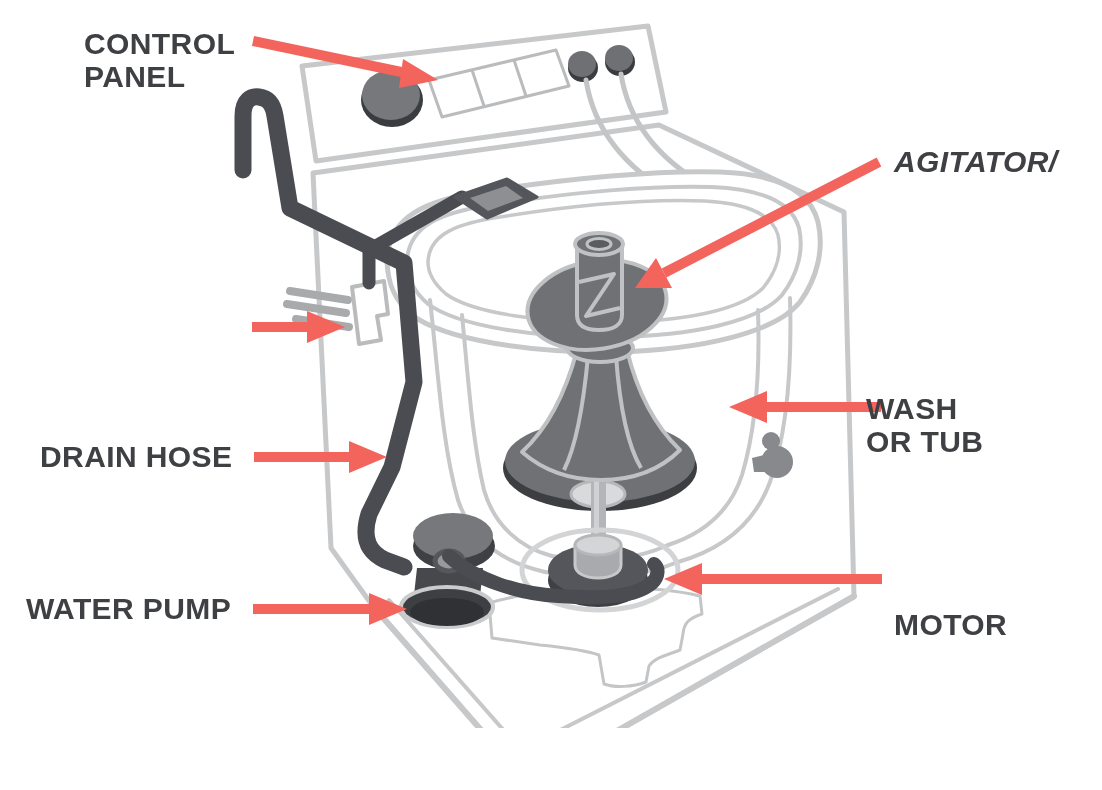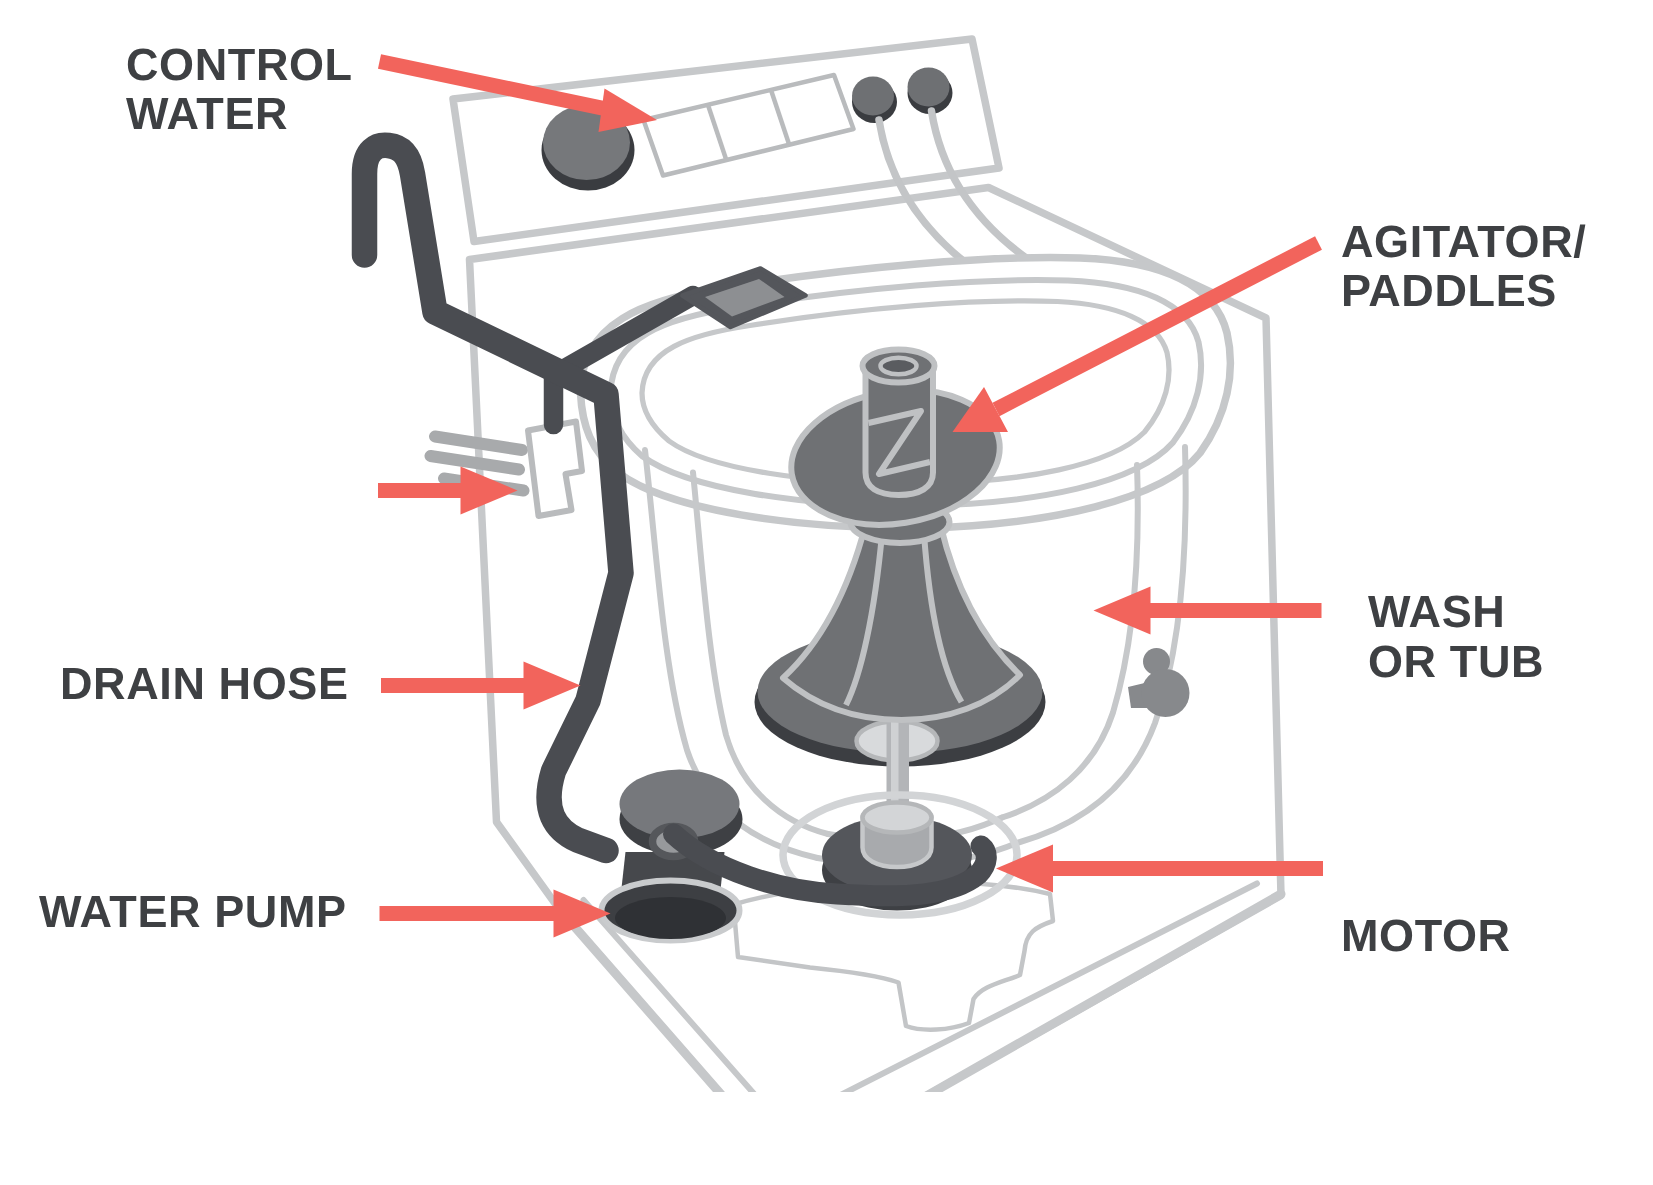--- a/index.html
+++ b/index.html
@@ -15,23 +15,23 @@
     position:absolute;
     font-weight:700;
     font-size:30px;
     line-height:33px;
     letter-spacing:0.4px;
     color:#3e4043;
     white-space:nowrap;
     user-select:none;
   }
   .lbl-control-panel{left:84px;top:27px;}
-  .lbl-agitator{left:894px;top:145px;}
+  .lbl-agitator{left:894px;top:145px;font-style:italic;}
   .lbl-inlet-valve{left:33px;top:310px;}
-  .lbl-wash-basket{left:912px;top:392px;}
+  .lbl-wash-basket{left:866px;top:392px;}
   .lbl-drain-hose{left:40px;top:440px;}
   .lbl-motor{left:894px;top:565px;margin-top:43px;}
   .lbl-water-pump{left:26px;top:592px;}
 </style>
 </head>
 <body>
 
 <div class="stage">
 
 <svg width="1102" height="790" viewBox="0 0 1102 790">
@@ -178,26 +178,25 @@
     </g>
     <g>
       <line x1="253" y1="609" x2="372" y2="609" stroke="#f2645c" stroke-width="10"></line>
       <polygon points="407,609 369,593 369,625" fill="#f2645c"></polygon>
     </g>
   </g>
 </svg>
 
   <div class="part-label lbl-control-panel">
     <div>CONTROL</div>
-    <div>WATER</div>
+    <div>PANEL</div>
   </div>
 
   <div class="part-label lbl-agitator">
     <div>AGITATOR/</div>
-    <div>PADDLES</div>
   </div>
 
 
   <div class="part-label lbl-wash-basket">
     <div>WASH</div>
     <div>OR TUB</div>
   </div>
 
   <div class="part-label lbl-drain-hose">
     <div>DRAIN HOSE</div>

